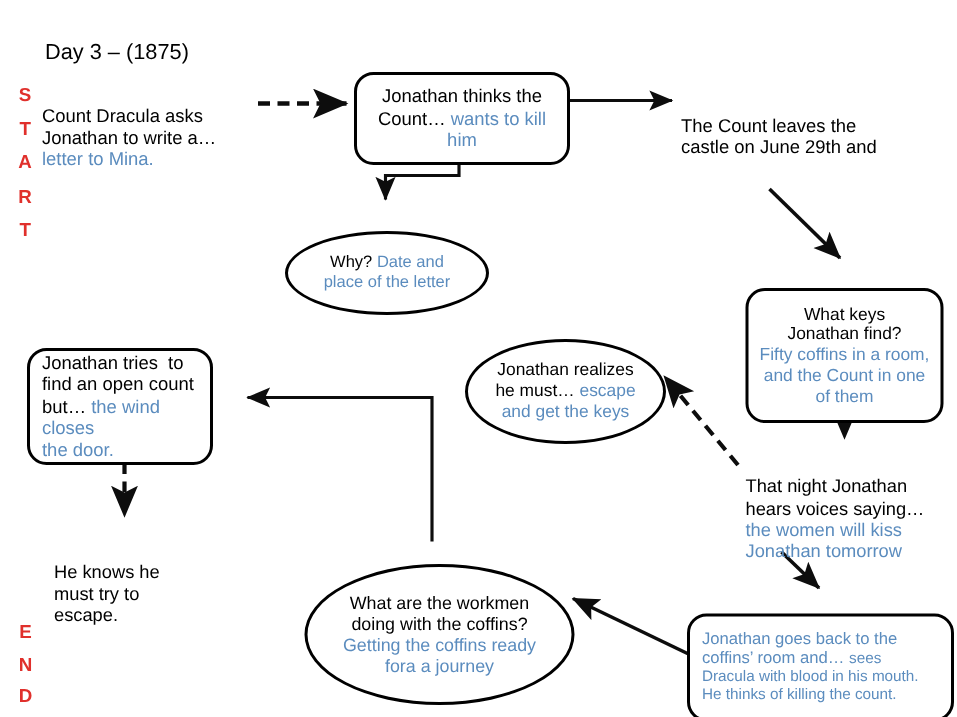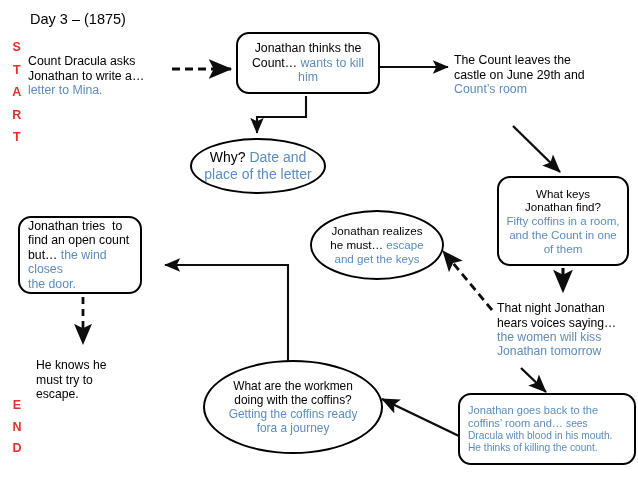--- a/index.html
+++ b/index.html
@@ -25,20 +25,21 @@
     pointer-events: none;
   }
   .node {
     position: absolute;
     box-sizing: border-box;
     display: flex;
     flex-direction: column;
     justify-content: center;
     color: #000000;
     line-height: 1.18;
+    margin-top: 16px;
   }
   .rrect {
     border: 2.2px solid #000000;
     border-radius: 13px;
     background: #ffffff;
   }
   .plain { border: none; background: transparent; }
   .ell {
     border: 2.2px solid #000000;
     border-radius: 50%;
@@ -74,21 +75,21 @@
   #n-thinks {
     left: 236px; top: 32px; width: 144px; height: 62px;
     font-size: 12.3px; padding: 2px 8px;
   }
   #n-leaves {
     left: 454px; top: 44px; width: 170px; height: 62px;
     font-size: 12.3px;
   }
   #n-why {
     left: 190px; top: 138px; width: 136px; height: 56px;
-    font-size: 14px; padding: 0 10px;
+    font-size: 11px; padding: 0 10px;
   }
   #n-find {
     left: 497px; top: 176px; width: 132px; height: 90px;
     font-size: 11.6px; padding: 3px 6px;
   }
   #n-realizes {
     left: 310px; top: 210px; width: 134px; height: 70px;
     font-size: 11.6px; padding: 0 12px;
   }
   #n-tries {
@@ -172,21 +173,20 @@
 
   <div class="node rrect ctr" id="n-thinks">
     <span class="ln">Jonathan thinks the</span>
     <span class="ln-wrap"><span>Count… </span><span class="blue">wants to kill</span></span>
     <span class="ln blue">him</span>
   </div>
 
   <div class="node plain lft" id="n-leaves">
     <span class="ln">The Count leaves the</span>
     <span class="ln">castle on June 29th and</span>
-    <span class="ln blue">Count’s room</span>
   </div>
 
   <div class="node ell ctr" id="n-why">
     <span class="ln-wrap"><span>Why? </span><span class="blue">Date and</span></span>
     <span class="ln blue">place of the letter</span>
   </div>
 
   <div class="node rrect ctr" id="n-find">
     <span class="ln">What keys</span>
     <span class="ln">Jonathan find?</span>

